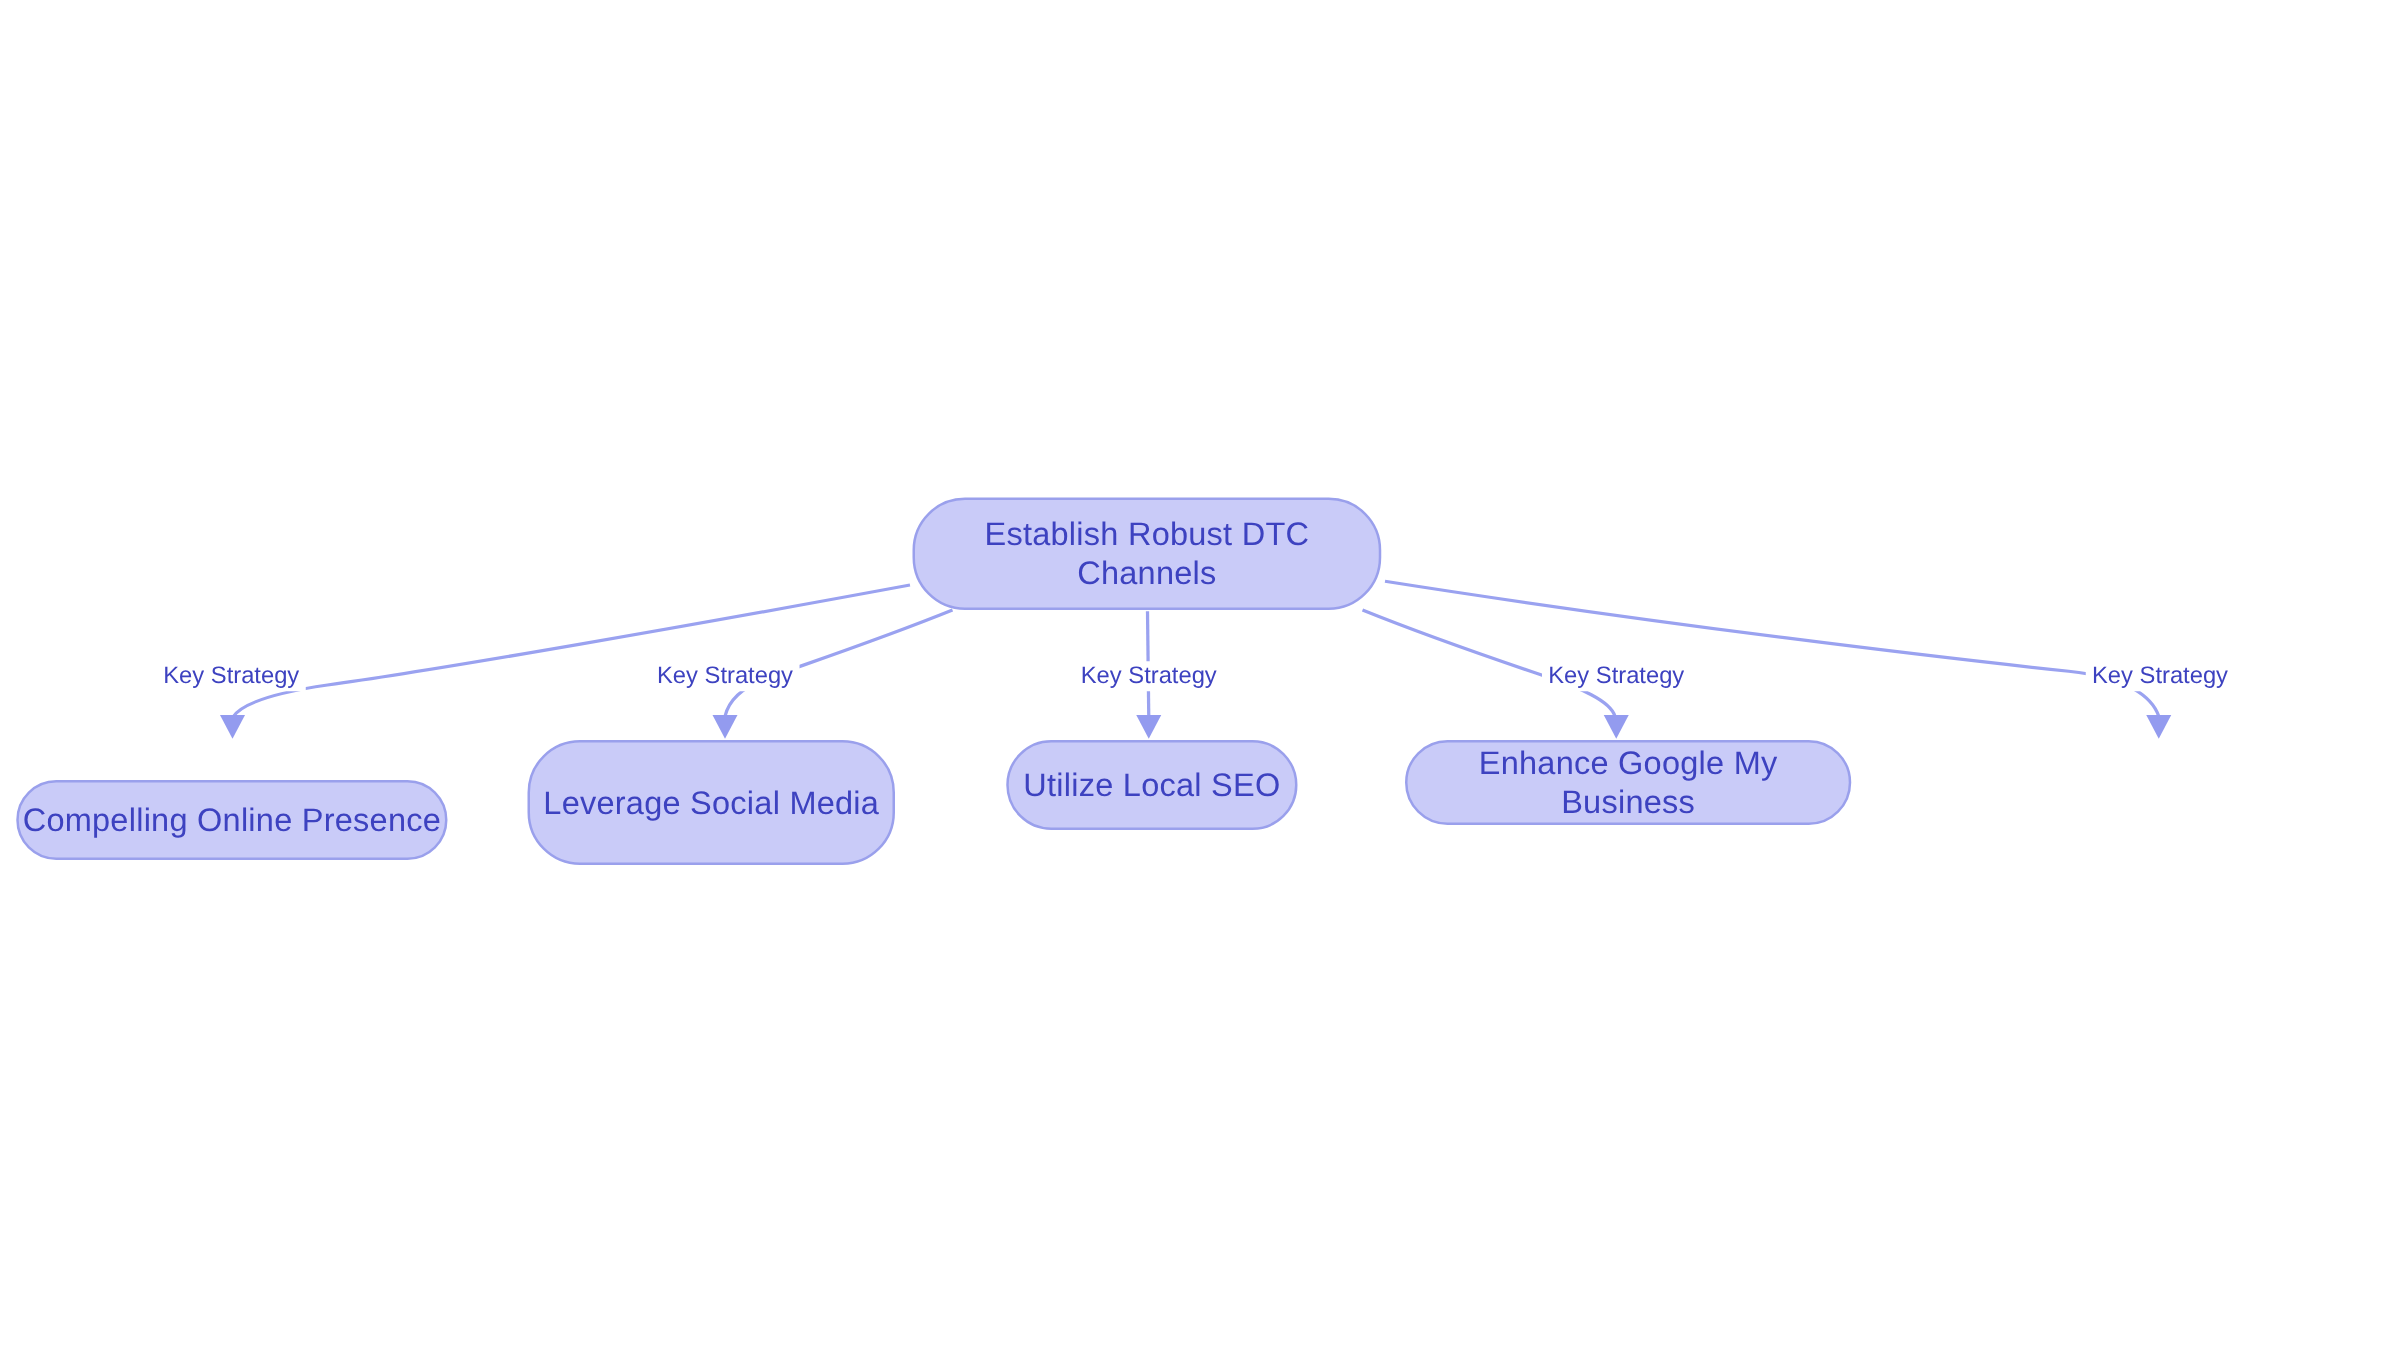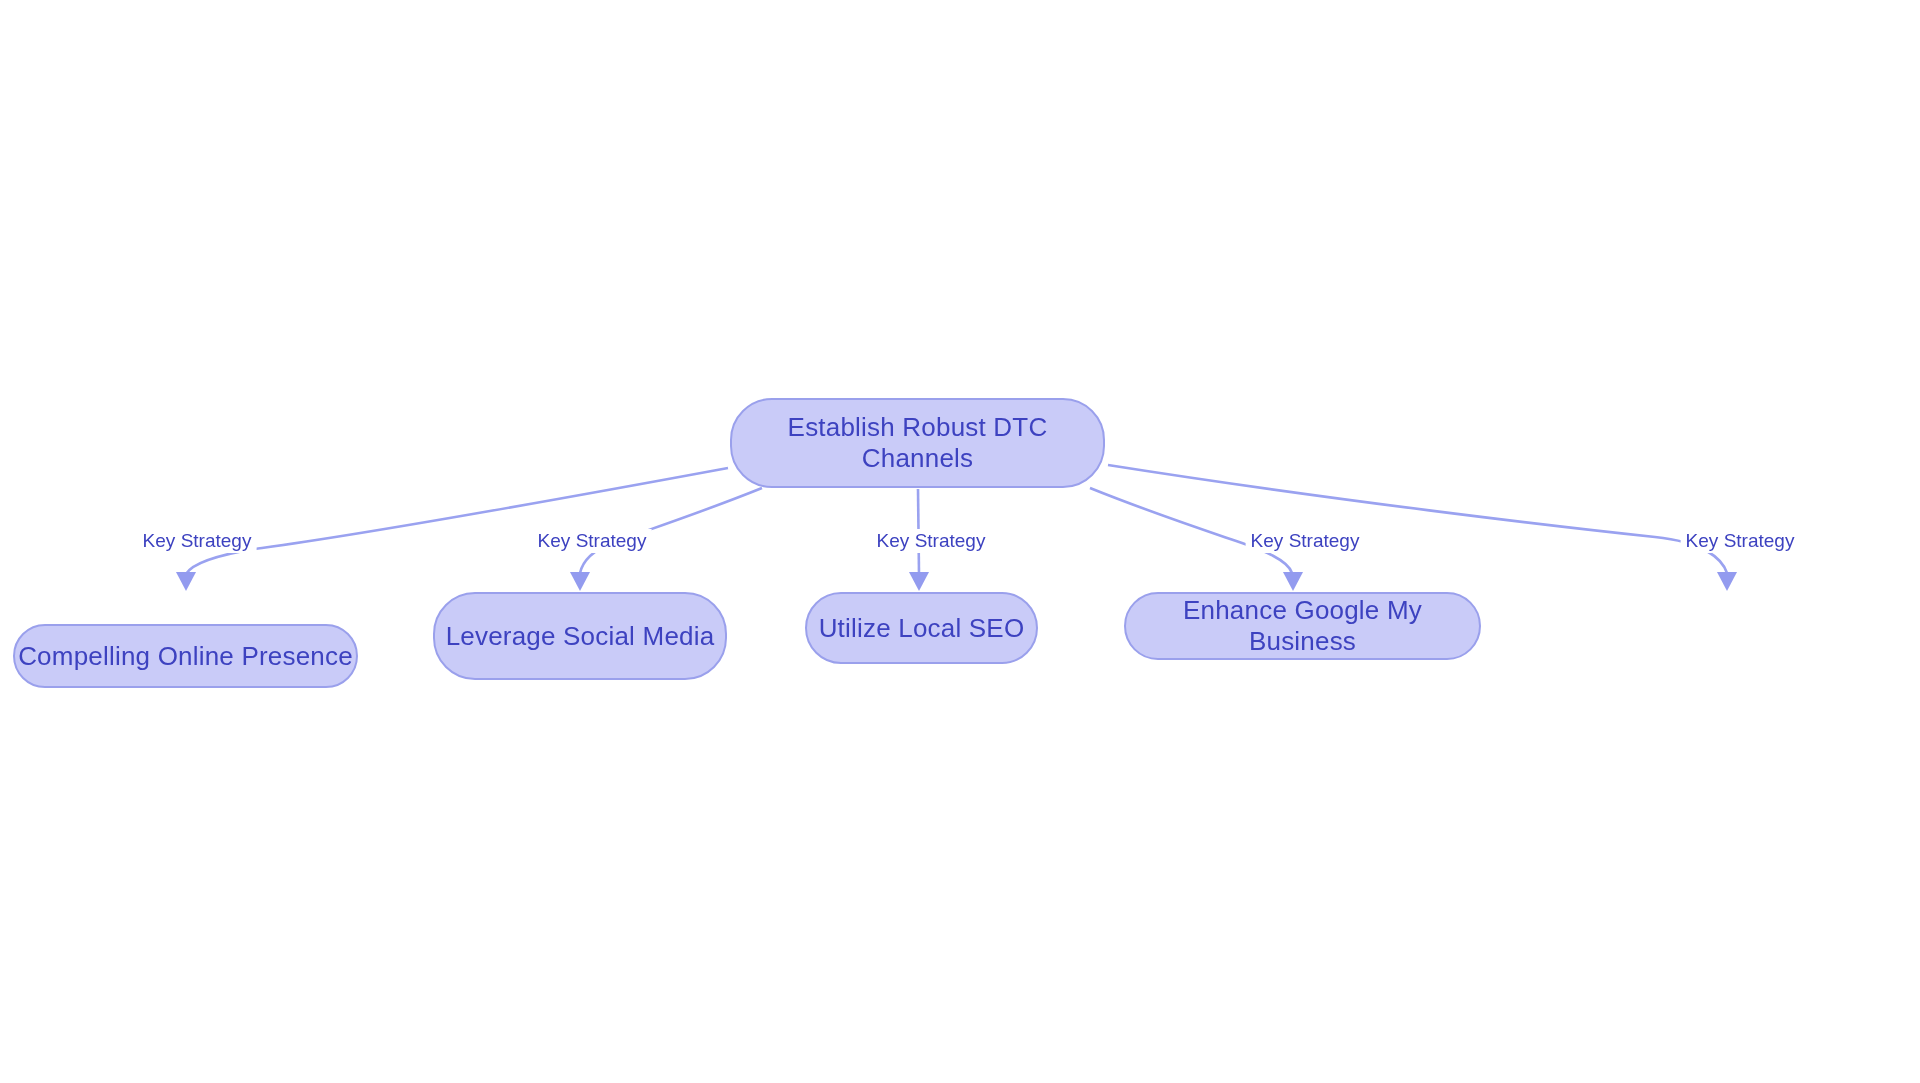--- a/index.html
+++ b/index.html
@@ -40,35 +40,34 @@
     color: #3d42c0;
     font-size: 26px;
     display: flex;
     align-items: center;
     justify-content: center;
     text-align: center;
     letter-spacing: 0.2px;
   }
   .node.root  { left: 730px;  top: 398px; width: 375px; height: 90px; }
   .node.c1    { left: 13px;   top: 624px; width: 345px; height: 64px; }
-  .node.c2    { left: 433px;  top: 592px; width: 294px; height: 88px; }
+  .node.c2    { left: 422px;  top: 592px; width: 294px; height: 100px; }
   .node.c3    { left: 805px;  top: 592px; width: 233px; height: 72px; }
   .node.c4    { left: 1124px; top: 592px; width: 357px; height: 68px; }
   .node.c5    { left: 1550px; top: 592px; width: 355px; height: 88px; }
   .edge-label {
     position: absolute;
     top: 529px;
     transform: translateX(-50%);
     background: #ffffff;
     color: #3d42c0;
     font-size: 19px;
     line-height: 22px;
     padding: 1px 5px;
     white-space: nowrap;
-    margin-left: 12px;
   }
   .edge-label.l1 { left: 185px; }
   .edge-label.l2 { left: 580px; }
   .edge-label.l3 { left: 919px; }
   .edge-label.l4 { left: 1293px; }
   .edge-label.l5 { left: 1728px; }
 </style>
 </head>
 <body>
 

